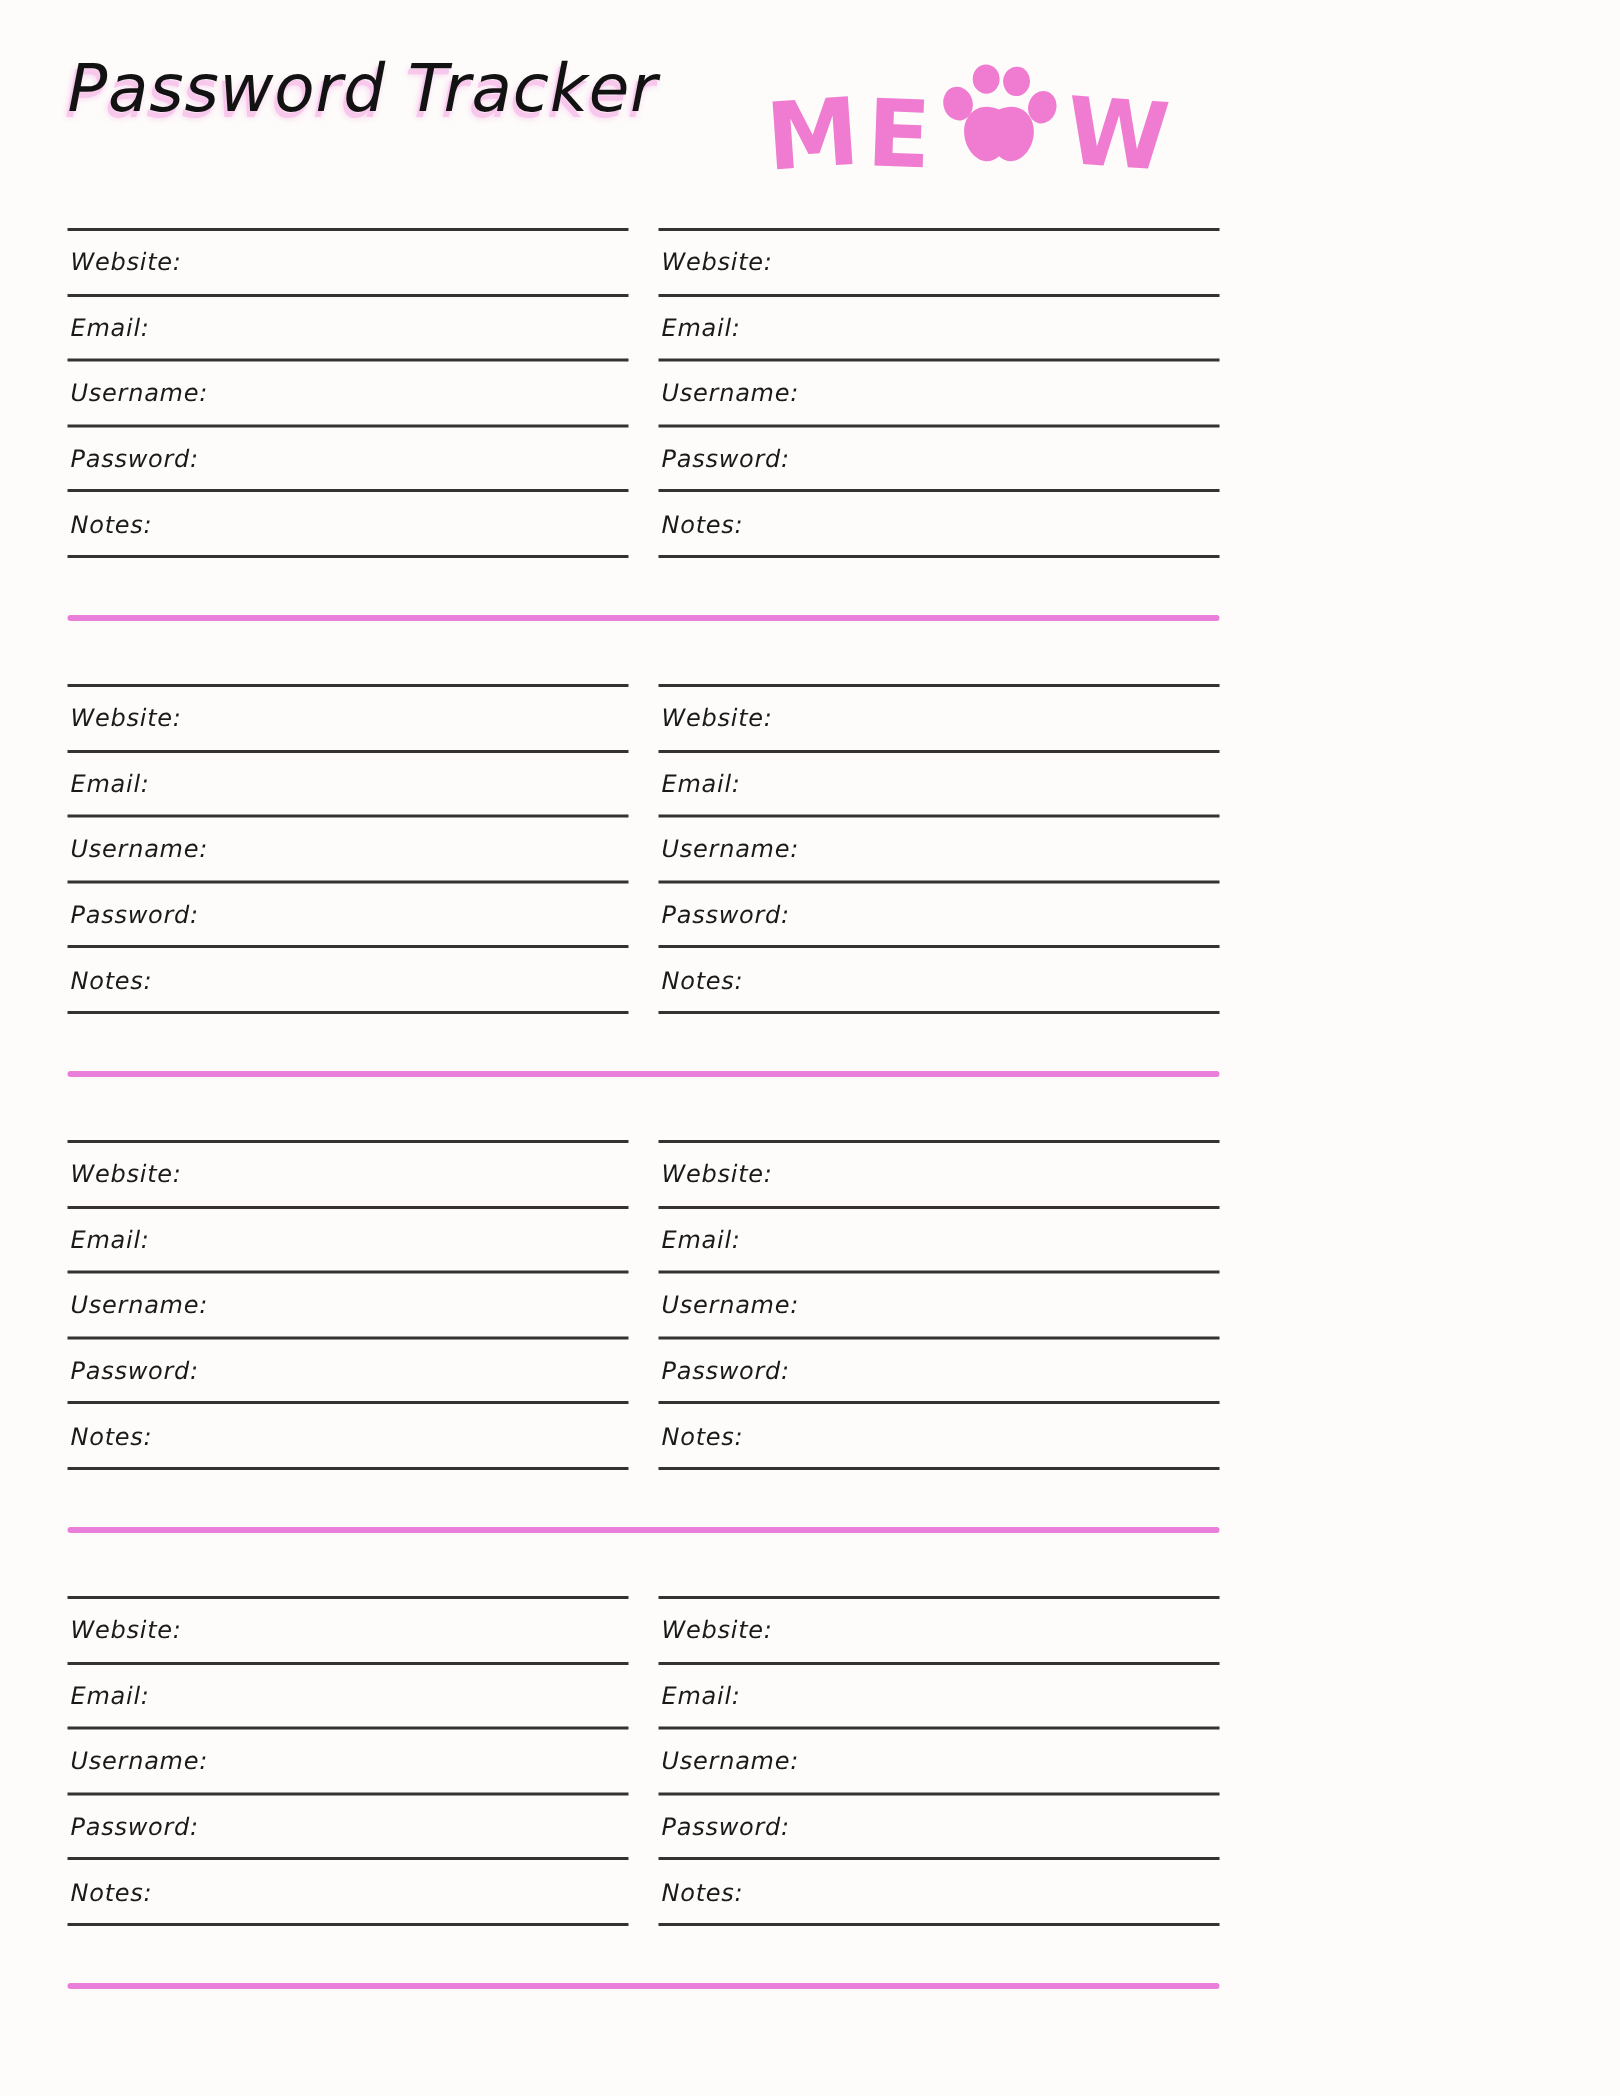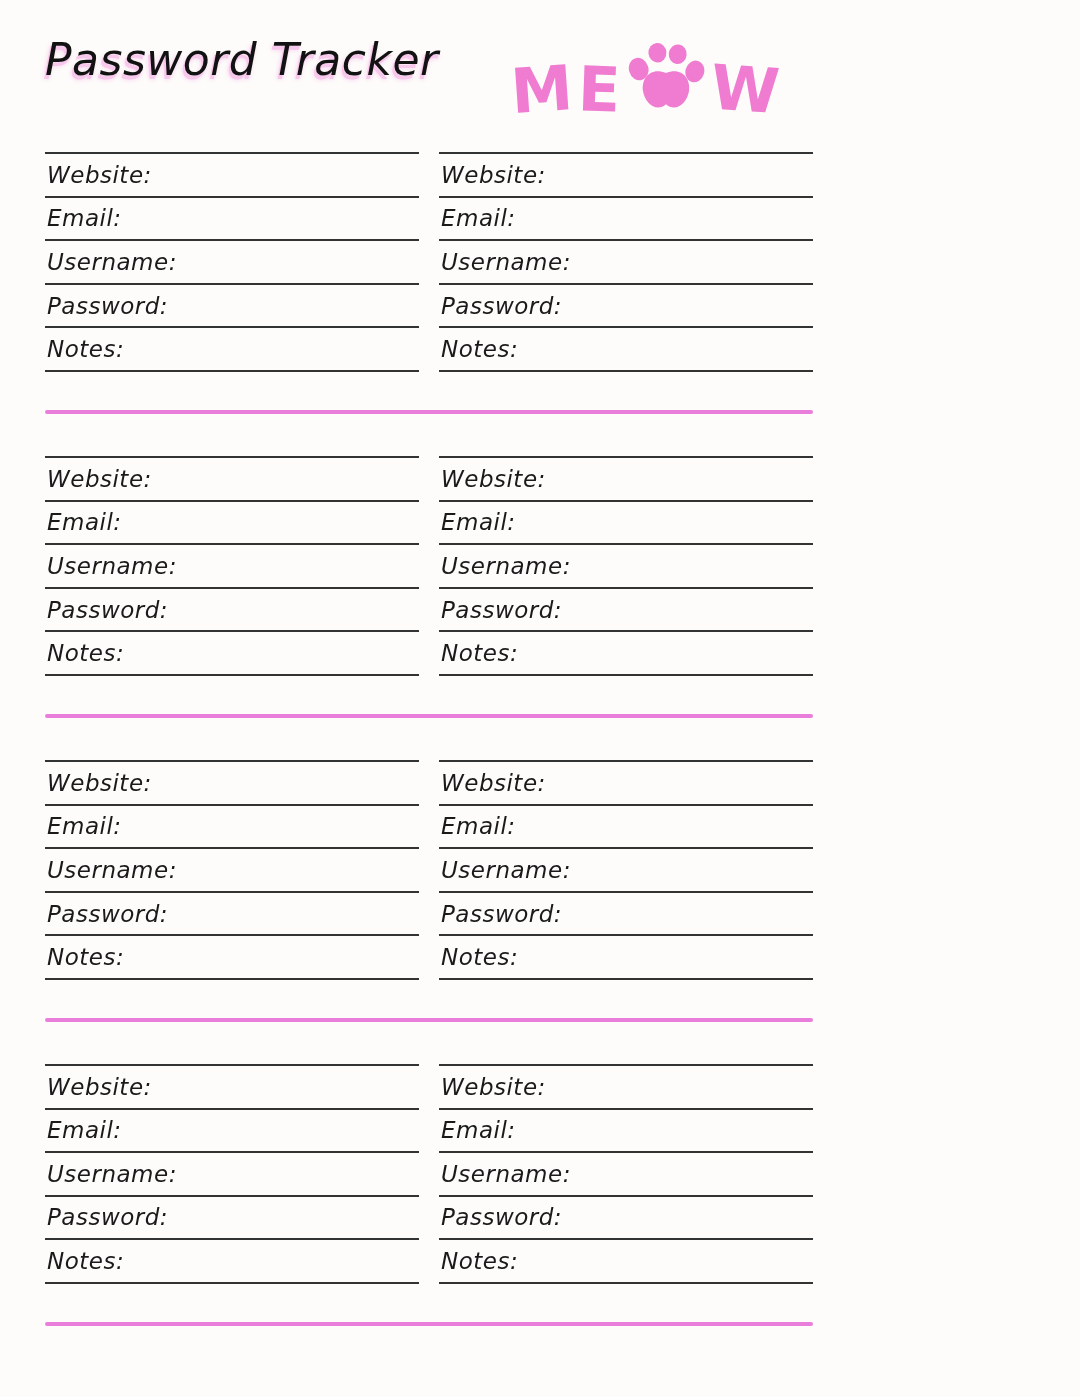--- a/index.html
+++ b/index.html
@@ -68,21 +68,21 @@
   }
   .field{
     height: 43.6px;
     border-bottom: 2px solid var(--line);
     display:flex;
     align-items:center;
     padding-left: 2px;
   }
   .field .label{
     font-style: italic;
-    font-size: 23px;
+    font-size: 16px;
     letter-spacing: 0.5px;
     color:#1a1a1a;
     white-space: nowrap;
   }
   .field .value{
     font-size: 21px;
     margin-left: 10px;
     flex: 1;
   }
   .divider{

